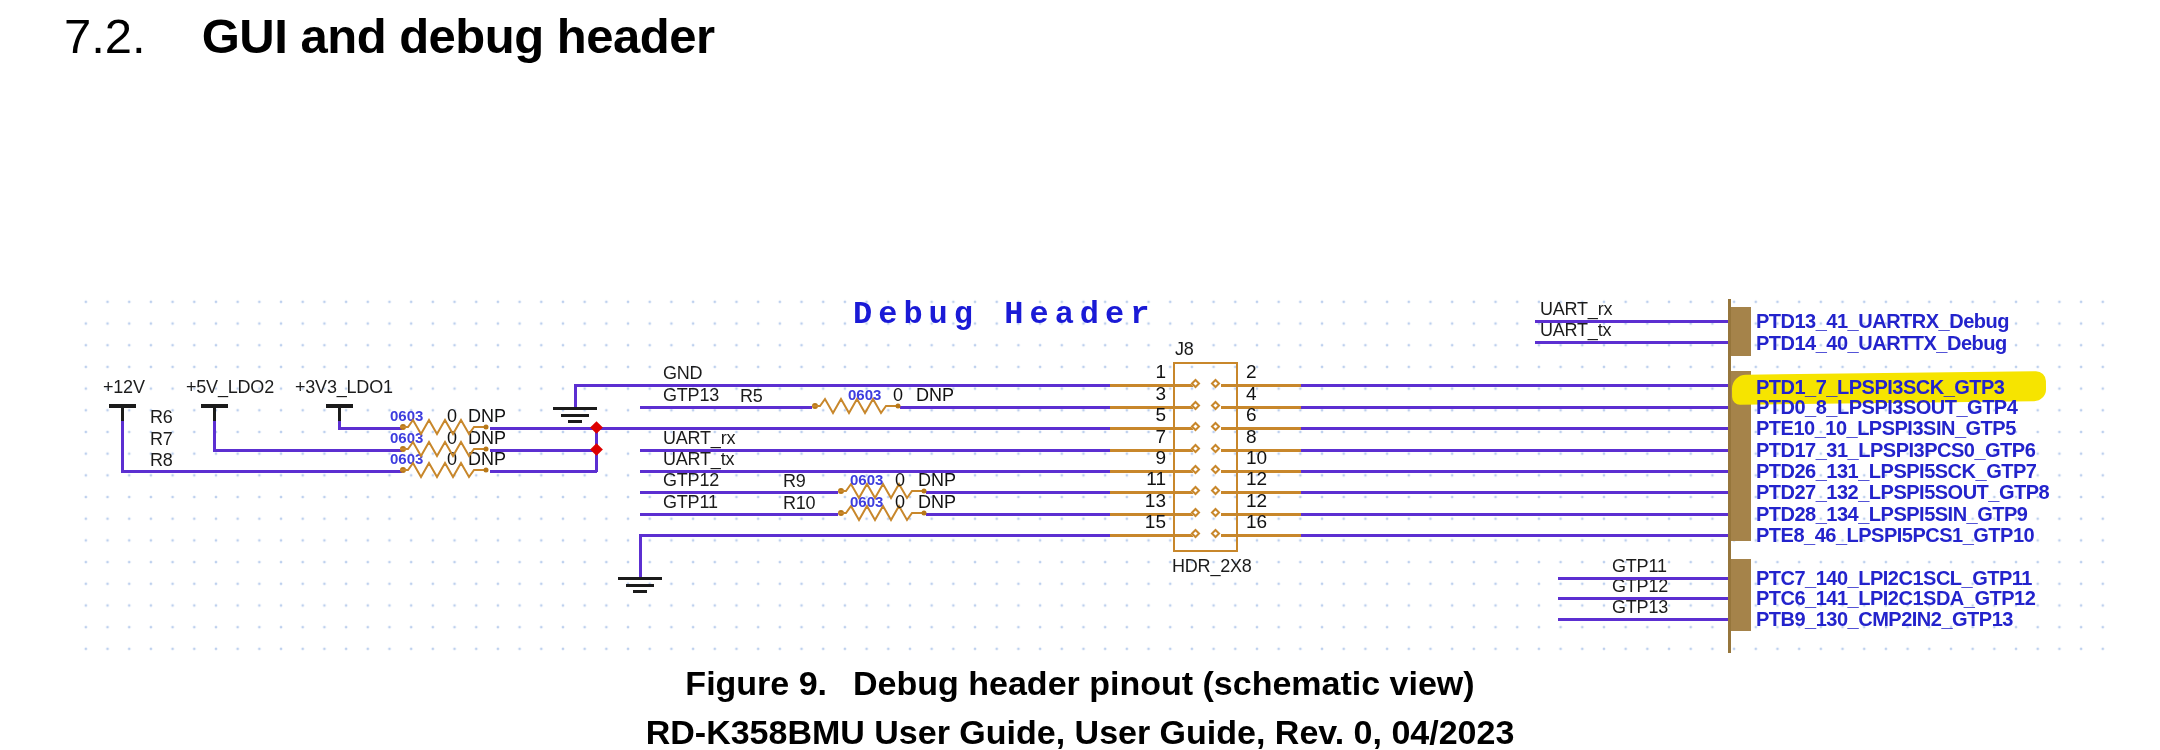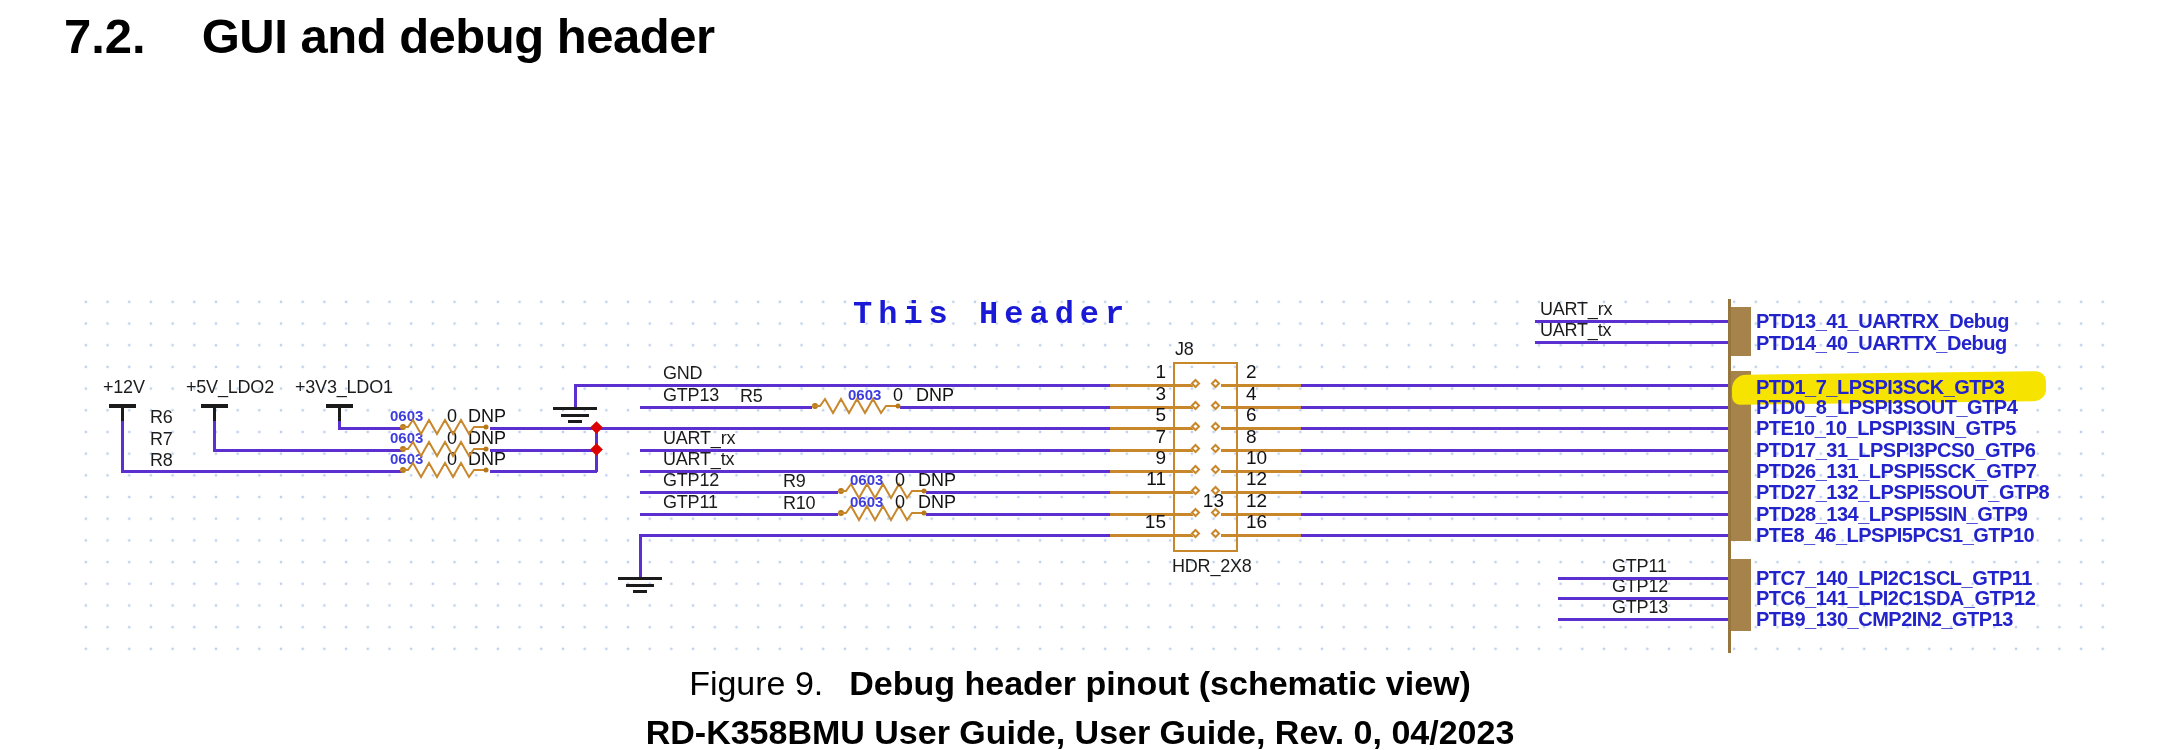--- a/index.html
+++ b/index.html
@@ -18,63 +18,63 @@
   i{display:block;position:absolute;font-style:normal}
   .wh{background:var(--wire);height:2.5px}
   .wv{background:var(--wire);width:2.5px}
   .oh{background:var(--component);height:2.5px}
   .gb{background:#1b1b1b;height:3px}
   .pb{background:#1b1b1b;height:3.5px;width:27px}
   .ps{background:#1b1b1b;width:2.5px;height:19px}
   .dm{width:7px;height:7px;border:2px solid var(--component);background:#fff;transform:rotate(45deg)}
   .jn{width:9px;height:9px;background:var(--junction-red);transform:rotate(45deg)}
   .heading{position:absolute;left:64px;top:8px;display:flex;gap:56px;align-items:baseline;font-size:49px;color:#000}
-  .heading .num{font-weight:700}
+  .heading .num{font-weight:400}
   .heading .ttl{font-weight:700;letter-spacing:-0.5px}
   .para{position:absolute;left:64px;top:80px;width:2066px;font-family:var(--serif);font-size:36px;line-height:40px;color:#000}
   .pline{text-align:justify;text-align-last:justify}
   .pline-last{text-align:left}
   .grid{background-image:radial-gradient(circle,var(--grid-dot) 1.4px,transparent 1.6px);background-size:21.7px 21.7px}
   .sch-title{font:700 32px var(--mono);letter-spacing:6px;color:var(--title-blue);white-space:nowrap}
   .sch-warn{font:700 24px var(--mono);letter-spacing:2px;color:var(--warning-red);white-space:nowrap}
   .net{font:400 18px/20px var(--sans);color:#1c1c1c;letter-spacing:-0.2px;white-space:nowrap}
   .pnum{font:400 19px/20px var(--sans);color:#111}
   .pnum-l{width:48px;text-align:right}
   .plabel{font:700 20px/22px var(--sans);color:var(--pin-label);letter-spacing:-0.5px;white-space:nowrap}
   .fp{font:700 15px/16px var(--sans);color:var(--footprint-blue);white-space:nowrap}
   .vl{font:400 18px/19px var(--sans);color:#111;white-space:nowrap}
   .jbox{border:2.5px solid var(--component);background:transparent}
   .busline{background:var(--bus-line);width:2.5px}
   .busbar{background:var(--bus-bar);width:20px}
   .res .zz{stroke:var(--component);stroke-width:2;fill:none}
   .res .pad{fill:var(--pad)}
   .hl{background:var(--highlight-yellow);border-radius:14px 10px 12px 8px;transform:rotate(-0.7deg)}
   .caption{position:absolute;left:0;top:664px;width:2160px;text-align:center;font-size:34px;color:#000}
-  .caption .cl{font-weight:400;margin-right:26px}
+  .caption .cl{font-weight:700;margin-right:26px}
   .caption .ct{font-weight:700}
   .footer{position:absolute;left:0;top:713px;width:2160px;text-align:center;font-size:34px;font-weight:700;color:#000}
 </style>
 </head>
 <body>
 
 <div id="page">
 
   <div class="heading">
     <span class="num">7.2.</span>
     <span class="ttl">GUI and debug header</span>
   </div>
 
   <div class="para">
   </div>
 
   <div class="abs" style="left:0;top:0;width:2160px;height:750px">
 
     <i class="grid" style="left:75px;top:291px;width:2042px;height:362px"></i>
 
-    <i class="sch-title" style="left:853px;top:296px">This Header</i>
+    <i class="sch-title" style="left:853px;top:296px">Debug Header</i>
 
     <i class="net" style="left:103px;top:377px">+12V</i>
     <i class="net" style="left:186px;top:377px">+5V_LDO2</i>
     <i class="net" style="left:295px;top:377px">+3V3_LDO1</i>
     <i class="pb" style="left:109px;top:404px"></i>
     <i class="ps" style="left:121px;top:404px"></i>
     <i class="pb" style="left:201px;top:404px"></i>
     <i class="ps" style="left:213px;top:404px"></i>
     <i class="pb" style="left:326px;top:404px"></i>
     <i class="ps" style="left:338px;top:404px"></i>
@@ -217,21 +217,21 @@
       <i class="dm" style="left:1212px;top:509px"></i>
     <i class="dm" style="left:1192px;top:530px"></i>
       <i class="dm" style="left:1212px;top:530px"></i>
 
     <i class="pnum pnum-l" style="left:1118px;top:362px">1</i>
     <i class="pnum pnum-l" style="left:1118px;top:384px">3</i>
     <i class="pnum pnum-l" style="left:1118px;top:405px">5</i>
     <i class="pnum pnum-l" style="left:1118px;top:427px">7</i>
     <i class="pnum pnum-l" style="left:1118px;top:448px">9</i>
     <i class="pnum pnum-l" style="left:1118px;top:469px">11</i>
-    <i class="pnum pnum-l" style="left:1176px;top:491px">13</i>
+    <i class="pnum pnum-l" style="left:1118px;top:491px">13</i>
     <i class="pnum pnum-l" style="left:1118px;top:512px">15</i>
 
     <i class="pnum" style="left:1246px;top:362px">2</i>
     <i class="pnum" style="left:1246px;top:384px">4</i>
     <i class="pnum" style="left:1246px;top:405px">6</i>
     <i class="pnum" style="left:1246px;top:427px">8</i>
     <i class="pnum" style="left:1246px;top:448px">10</i>
     <i class="pnum" style="left:1246px;top:469px">12</i>
     <i class="pnum" style="left:1246px;top:491px">12</i>
     <i class="pnum" style="left:1246px;top:512px">16</i>

